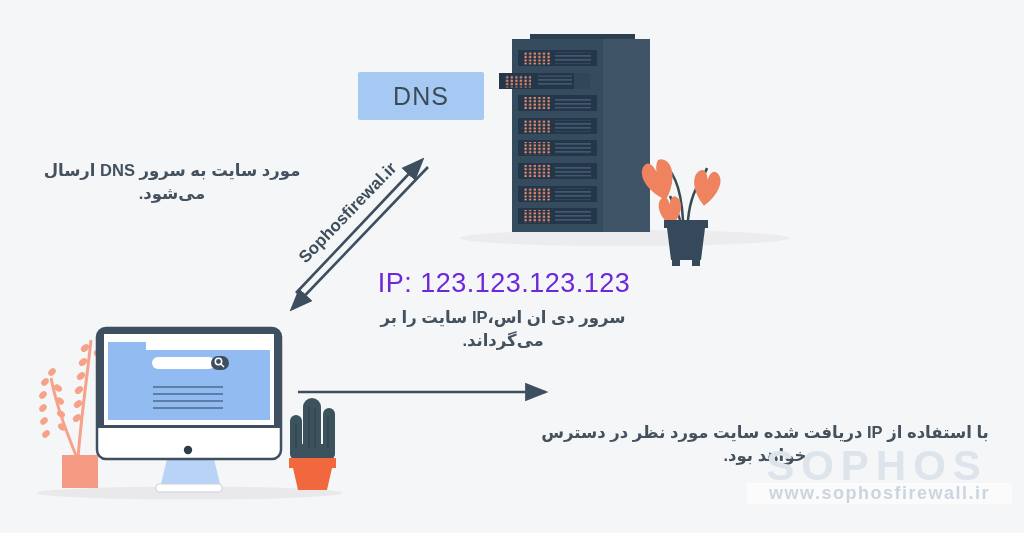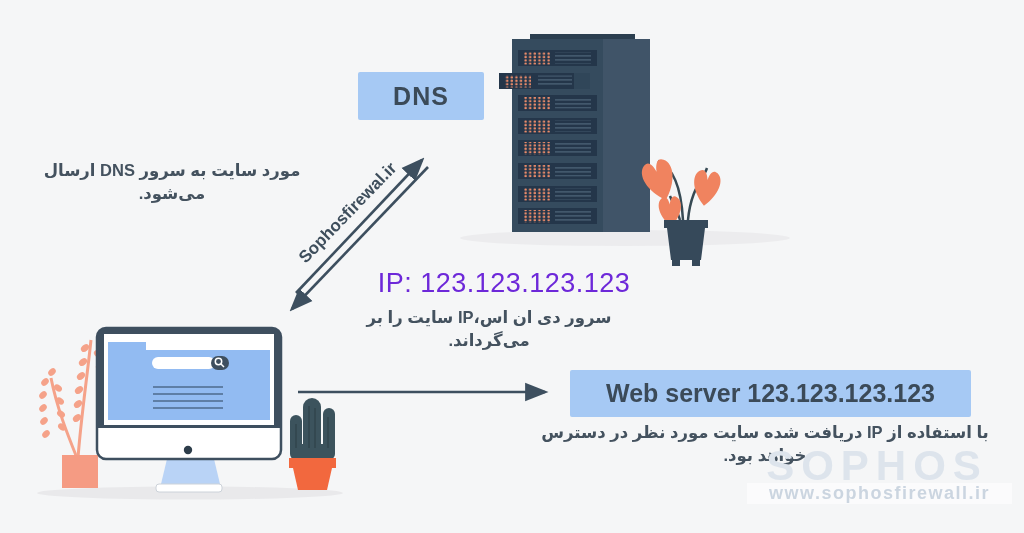--- a/index.html
+++ b/index.html
@@ -2,31 +2,31 @@
 <html><head>
 <meta charset="utf-8">
 <style>
   html,body{margin:0;padding:0;background:#e9e9ec;}
   .canvas{
     position:relative;width:1024px;height:533px;overflow:hidden;
     background:#f5f6f7;font-family:"Liberation Sans","DejaVu Sans",sans-serif;
   }
   .abs{position:absolute;}
   .bluebox{
-    background:#a6c9f4;color:#3b4a58;font-weight:bold;
+    background:#a6c9f4;color:#3b4a58;font-weight:normal;
     display:flex;align-items:center;justify-content:center;
     border-radius:2px;
   }
   .dns-box{left:358px;top:72px;width:126px;height:48px;font-size:25px;letter-spacing:1px;}
   .web-box{left:570px;top:370px;width:401px;height:47px;font-size:25px;}
   .caption{
     color:#44525f;font-size:16.5px;font-weight:600;text-align:center;line-height:1.4;
   }
   .cap-domain{left:24px;top:159px;width:296px;}
-  .cap-ip{left:330px;top:306px;width:318px;}
+  .cap-ip{left:344px;top:306px;width:318px;}
   .cap-web{left:526px;top:421px;width:478px;text-align:center;}
   .ip-text{
     left:370px;top:268px;width:268px;text-align:center;
     color:#6d28d9;font-size:27px;font-weight:400;letter-spacing:0.5px;
   }
   .domain-arrow-label{
     left:277px;top:203px;width:142px;text-align:center;
     color:#3e4e5c;font-size:17px;font-weight:bold;
     transform:rotate(-46deg);transform-origin:center;
   }
@@ -219,23 +219,20 @@
   </div>
 
   <div class="abs domain-arrow-label">Sophosfirewal.ir</div>
 
   <div class="abs caption cap-domain" dir="rtl">مورد سایت به سرور DNS ارسال می‌شود.</div>
 
   <div class="abs ip-text">IP: 123.123.123.123</div>
 
   <div class="abs caption cap-ip" dir="rtl">سرور دی ان اس،IP  سایت را بر می‌گرداند.</div>
 
-  <div class="abs bluebox web-box">
-    <span>Web server 123.123.123.123</span>
-  </div>
 
   <div class="abs caption cap-web" dir="rtl">با استفاده از IP دریافت شده سایت مورد نظر در دسترس خواهد بود.</div>
 
   <div class="abs sophos-brand">SOPHOS</div>
   <div class="abs sophos-band">
     <span>www.sophosfirewall.ir</span>
   </div>
 
 </div>
 

